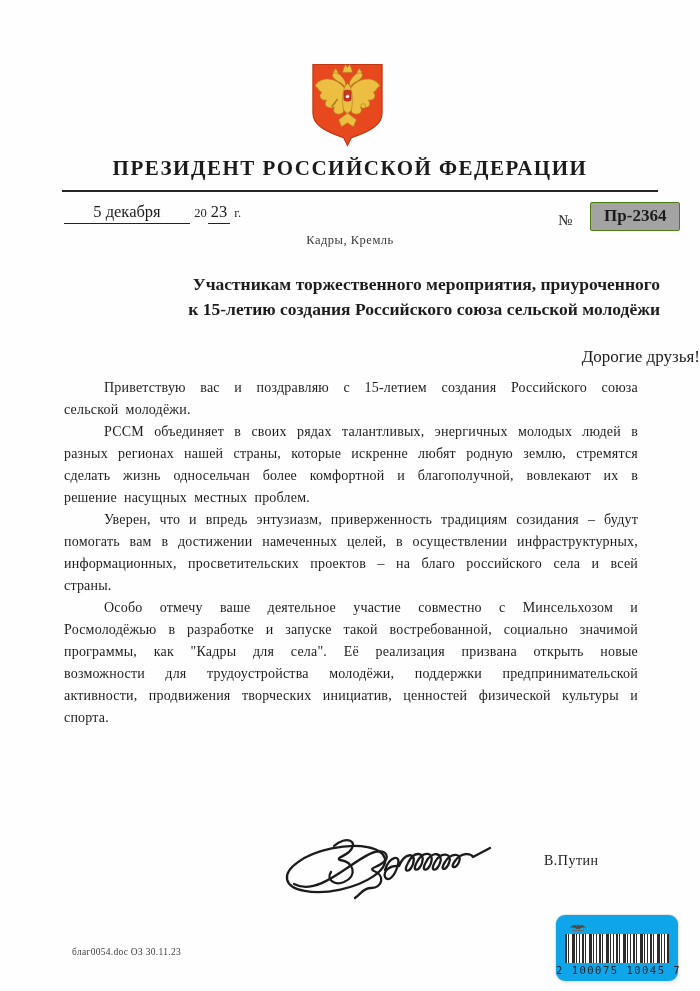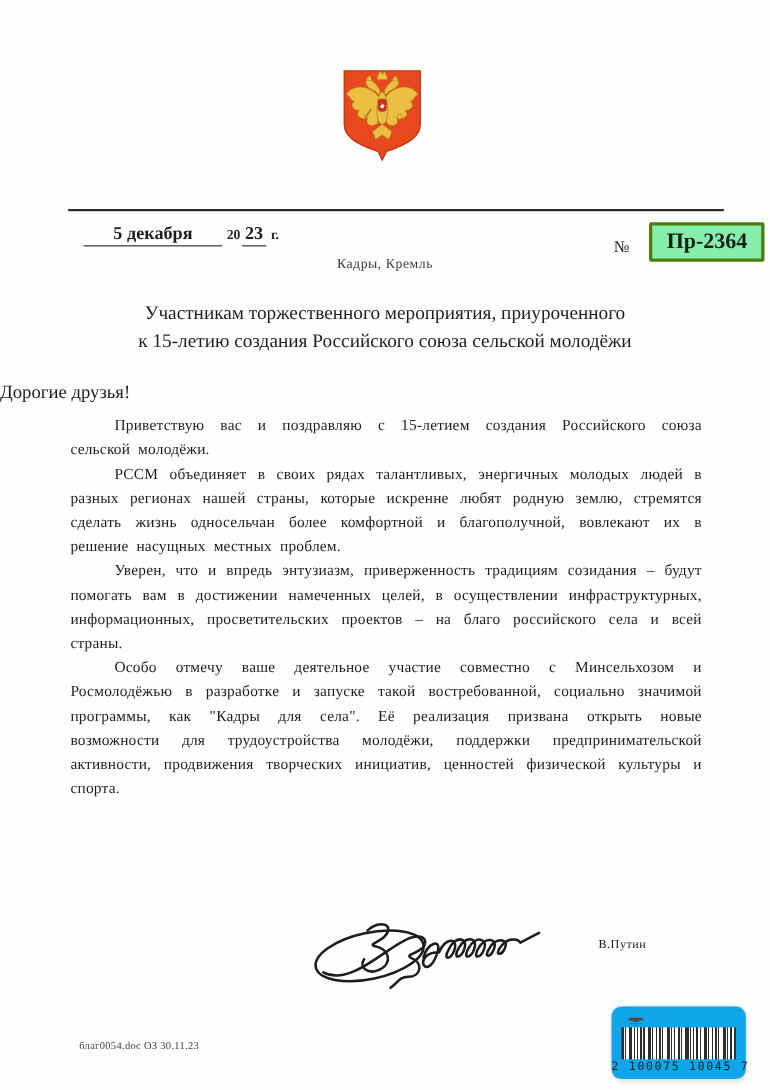--- a/index.html
+++ b/index.html
@@ -16,58 +16,58 @@
   .emblem{position:absolute;left:308px;top:61px;width:79px;height:86px;}
   .lh-title{
     position:absolute;left:0;top:156px;width:700px;
     text-align:center;font-weight:bold;font-size:21px;
     letter-spacing:1.5px;color:#1b1b1b;white-space:nowrap;
   }
   .lh-rule{
     position:absolute;left:62px;top:190px;width:596px;height:2px;
     background:#262626;
   }
-  .date-row{position:absolute;left:76px;top:202px;font-size:16.5px;white-space:nowrap;font-weight:bold;}
+  .date-row{position:absolute;left:64px;top:202px;font-size:16.5px;white-space:nowrap;}
   .date-fill{
     display:inline-block;min-width:118px;text-align:center;
     border-bottom:1.5px solid #222;padding:0 4px 1px 4px;
   }
   .date-small{font-size:12.5px;color:#2a2a2a;}
   .date-year{
     display:inline-block;border-bottom:1.5px solid #222;
     padding:0 3px 1px 3px;margin-left:1px;
   }
   .num-row{position:absolute;left:558px;top:206px;font-size:15px;white-space:nowrap;}
   .num-box{
     display:inline-block;margin-left:14px;padding:3px 13px 4px 13px;
-    border:3px solid #4d7c0f;border-radius:2px;background:#86efac;
-    font-weight:bold;font-size:20px;position:relative;top:-4px;
+    border:1px solid #4d7c0f;border-radius:2px;background:#a3a3a3;
+    font-weight:bold;font-size:17px;position:relative;top:-4px;
   }
   .place-line{
     position:absolute;left:0;top:233px;width:700px;text-align:center;
     font-size:12.5px;color:#3a3a3a;letter-spacing:0.5px;
   }
   
   .addressee{
     position:absolute;left:40px;top:272px;width:620px;
-    text-align:center;font-weight:normal;font-size:17.5px;line-height:25px;
+    text-align:right;font-weight:bold;font-size:17.5px;line-height:25px;
   }
   .salutation{
     position:absolute;left:0;top:347px;width:700px;
-    text-align:left;font-size:17px;
+    text-align:right;font-size:17px;
   }
   .body-text{
     position:absolute;left:64px;top:377px;width:574px;
     font-size:14px;line-height:22px;
     text-align:justify;word-spacing:3.5px;letter-spacing:0.2px;
   }
   .body-text p{margin:0;text-indent:40px;}
   
   .sig-svg{position:absolute;left:278px;top:822px;width:245px;height:80px;}
-  .signer{position:absolute;left:544px;top:853px;font-size:11px;letter-spacing:0.5px;}
+  .signer{position:absolute;left:544px;top:853px;font-size:14px;letter-spacing:0.5px;}
   
   .doc-ref{
     position:absolute;left:72px;top:947px;
     font-size:9.5px;color:#3f3f3f;letter-spacing:0.3px;
   }
   .barcode-label{
     position:absolute;left:556px;top:915px;width:122px;height:66px;
     background:#0ea5e9;border-radius:9px;
     box-shadow:0 0 0 1px #e6e4e2, 1px 2px 4px rgba(0,0,0,0.10);
   }
@@ -112,20 +112,21 @@
       <path d="M31,59 L40,52 L49,59 L46,66 L40,62 L34,66 Z"></path>
 
       <circle cx="56" cy="45" r="2.4"></circle>
       <path d="M24,46 L30,38" stroke-width="1.6"></path>
     </g>
 
     <rect x="36.4" y="29" width="7.2" height="11" rx="2.2" fill="#cf3326" stroke="#8e1f14" stroke-width="0.6"></rect>
     <path d="M38,36 C39,33 41,33 42,35 L41,37 L39,37 Z" fill="#f3f3f3"></path>
   </svg>
 
+  <div class="lh-title">ПРЕЗИДЕНТ РОССИЙСКОЙ ФЕДЕРАЦИИ</div>
   <div class="lh-rule"></div>
 
   <div class="date-row">
     <span class="date-fill">5 декабря</span>
     <span class="date-small">20</span><span class="date-year">23</span>
     <span class="date-small">г.</span>
   </div>
 
   <div class="num-row">
     <span>№</span>

